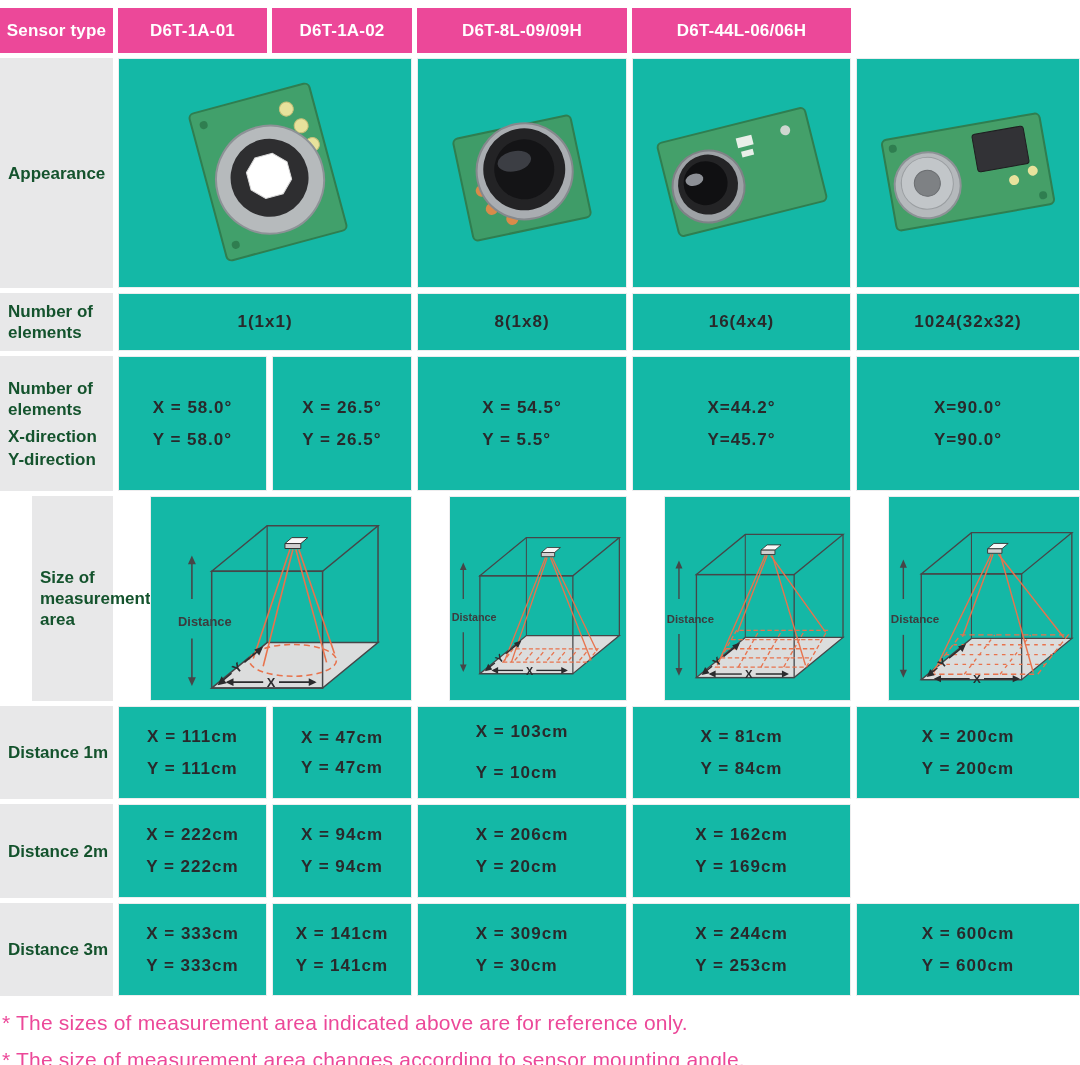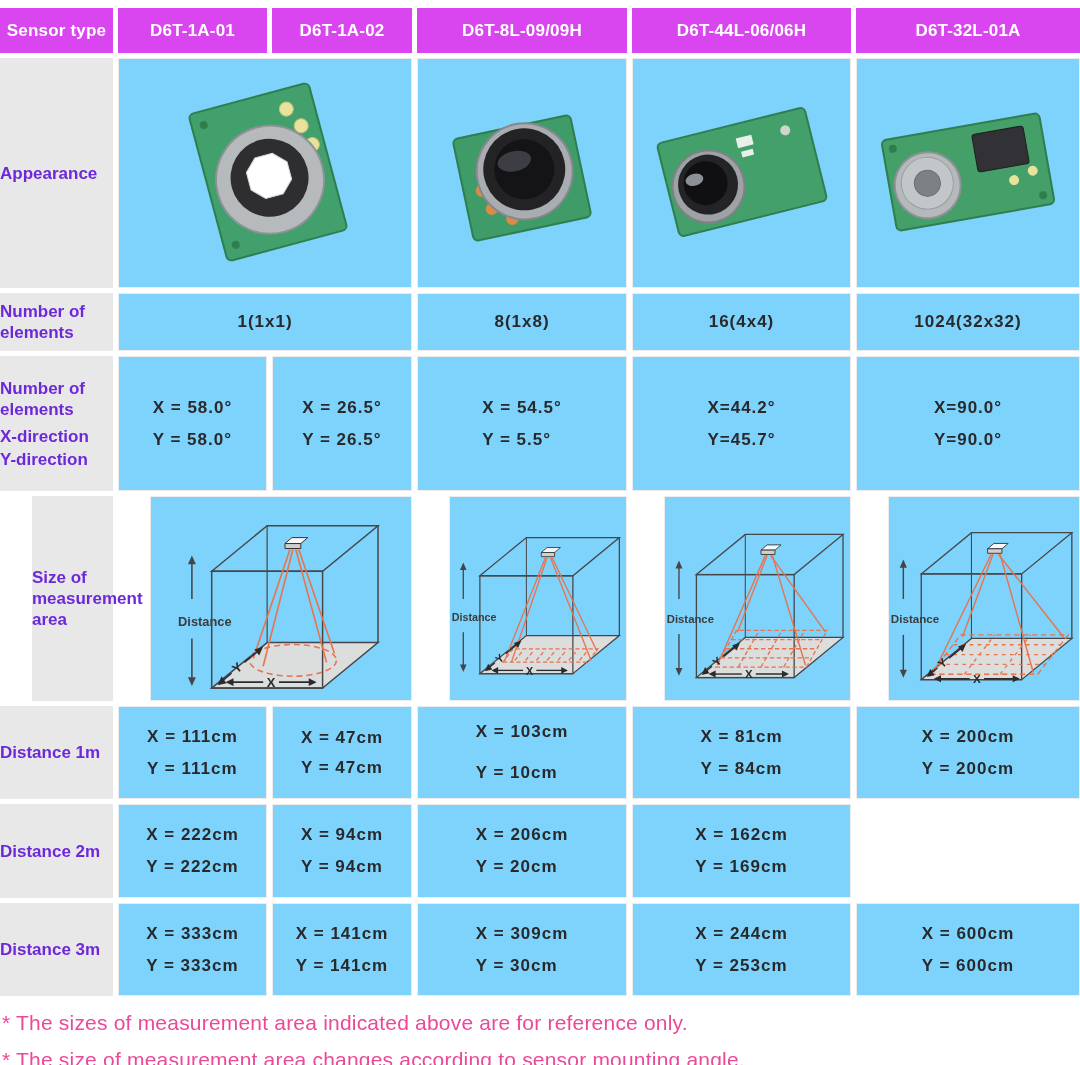--- a/index.html
+++ b/index.html
@@ -1,23 +1,23 @@
 <!DOCTYPE html>
 <html><head>
 <meta charset="utf-8">
 <style>
   html,body{margin:0;padding:0;background:#fff;}
   body{width:1080px;font-family:"Liberation Sans",sans-serif;-webkit-font-smoothing:antialiased;}
   .spec-table{width:1080px;padding-top:8px;}
   .row{display:grid;grid-template-columns:113px 149px 140px 210px 219px 224px;column-gap:5px;margin-bottom:5px;}
   .cell{display:flex;align-items:center;justify-content:center;box-sizing:border-box;}
-  .hcell{background:#d946ef;color:#fff;font-weight:bold;font-size:17px;letter-spacing:.2px;text-align:right;}
-  .lcell{background:#e8e8e9;color:#6d28d9;font-weight:bold;font-size:17px;line-height:21px;
-         justify-content:flex-start;text-align:left;}
-  .bcell{background:#7dd3fc;border:1px solid #ededee;color:#29292b;font-weight:bold;font-size:17px;}
+  .hcell{background:#ec4899;color:#fff;font-weight:bold;font-size:17px;letter-spacing:.2px;text-align:right;}
+  .lcell{background:#e8e8e9;color:#14532d;font-weight:bold;font-size:17px;line-height:21px;
+         justify-content:flex-start;padding-left:8px;text-align:left;}
+  .bcell{background:#14b8a6;border:1px solid #ededee;color:#29292b;font-weight:bold;font-size:17px;}
   .span12{grid-column:2/4;}
   .h-header{height:45px;}
   .h-appearance{height:230px;}
   .h-elements{height:58px;}
   .h-angles{height:135px;}
   .h-area{height:205px;margin-left:32px;}
   .h-dist{height:93px;}
   .h-dist2{height:94px;}
   .pair{display:flex;flex-direction:column;gap:12px;align-items:flex-start;letter-spacing:1px;}
   .val{letter-spacing:1px;}
@@ -29,21 +29,20 @@
 <body>
 
 <div class="spec-table">
 
   <div class="row">
     <div class="cell hcell h-header">Sensor type</div>
     <div class="cell hcell h-header">D6T-1A-01</div>
     <div class="cell hcell h-header">D6T-1A-02</div>
     <div class="cell hcell h-header">D6T-8L-09/09H</div>
     <div class="cell hcell h-header">D6T-44L-06/06H</div>
-    <div class="cell hcell h-header">D6T-32L-01A</div>
   </div>
 
   <div class="row">
     <div class="cell lcell h-appearance">Appearance</div>
     <div class="cell bcell h-appearance span12">
       <svg width="290" height="226" viewBox="0 0 290 226">
         <g transform="translate(148,112) rotate(-15)">
           <rect x="-62" y="-76" width="124" height="152" rx="5" fill="#41a06b" stroke="#2f7e50" stroke-width="2"></rect>
           <circle cx="34" cy="-56" r="7" fill="#e7e29c" stroke="#c6bf78"></circle>
           <circle cx="44" cy="-36" r="7" fill="#e7e29c" stroke="#c6bf78"></circle>

